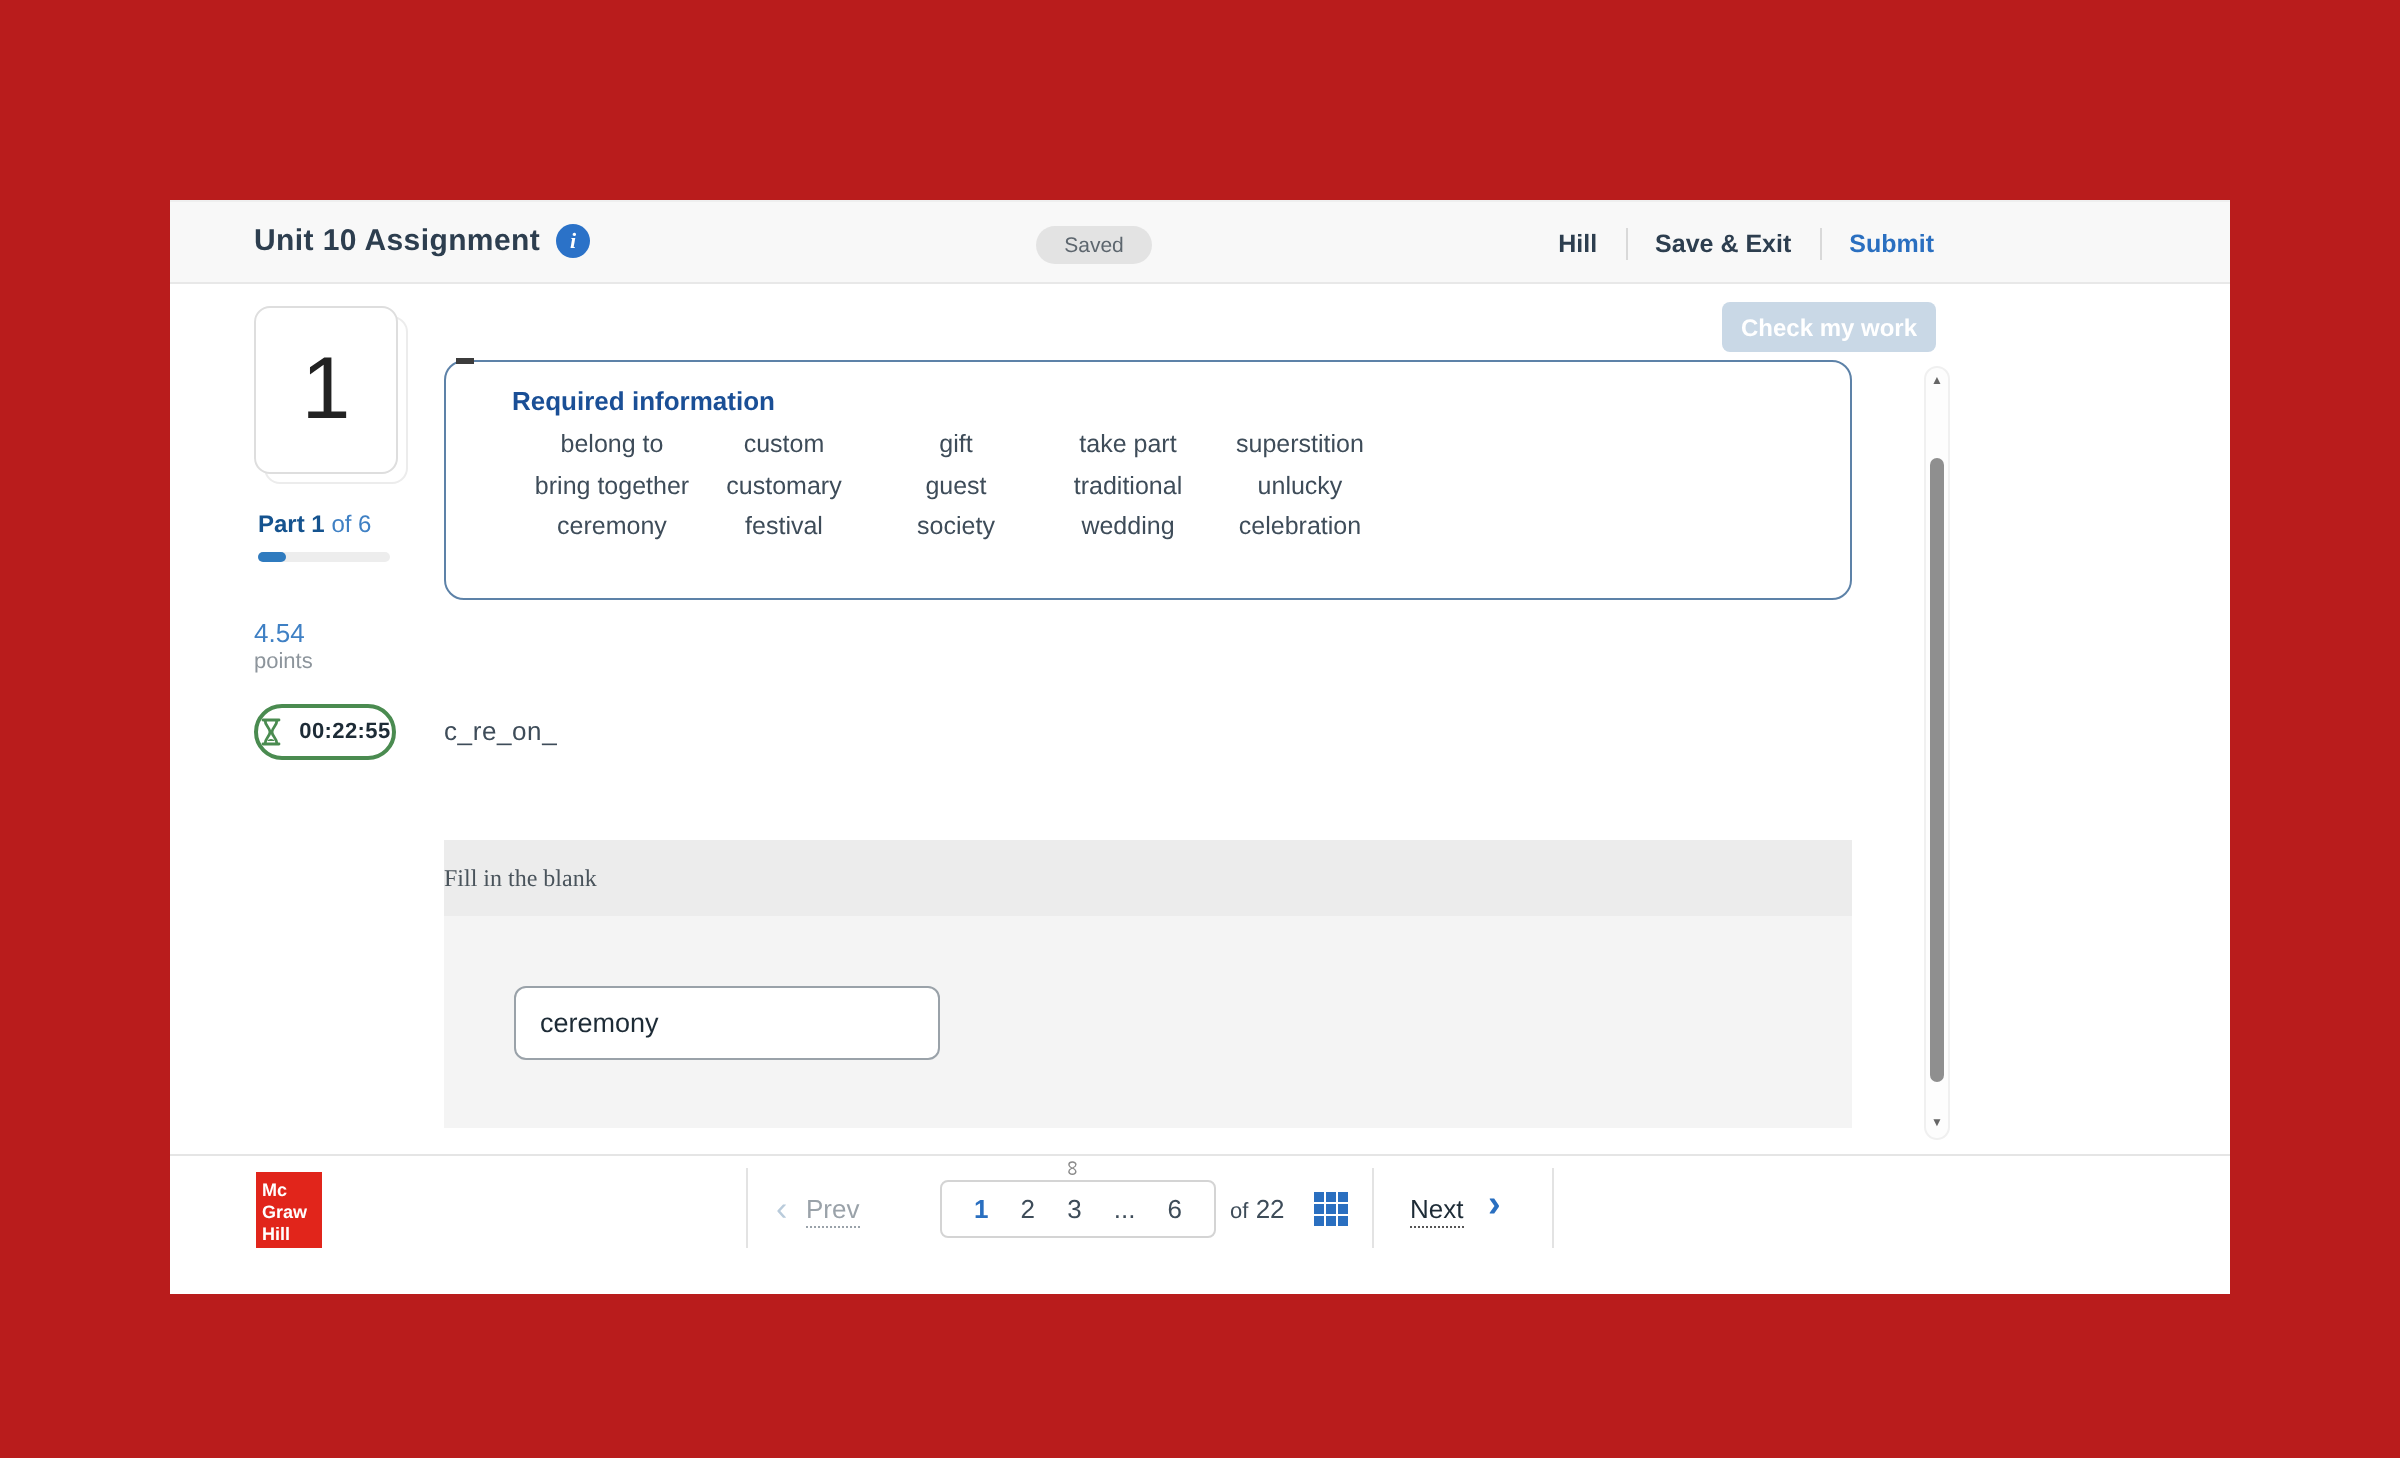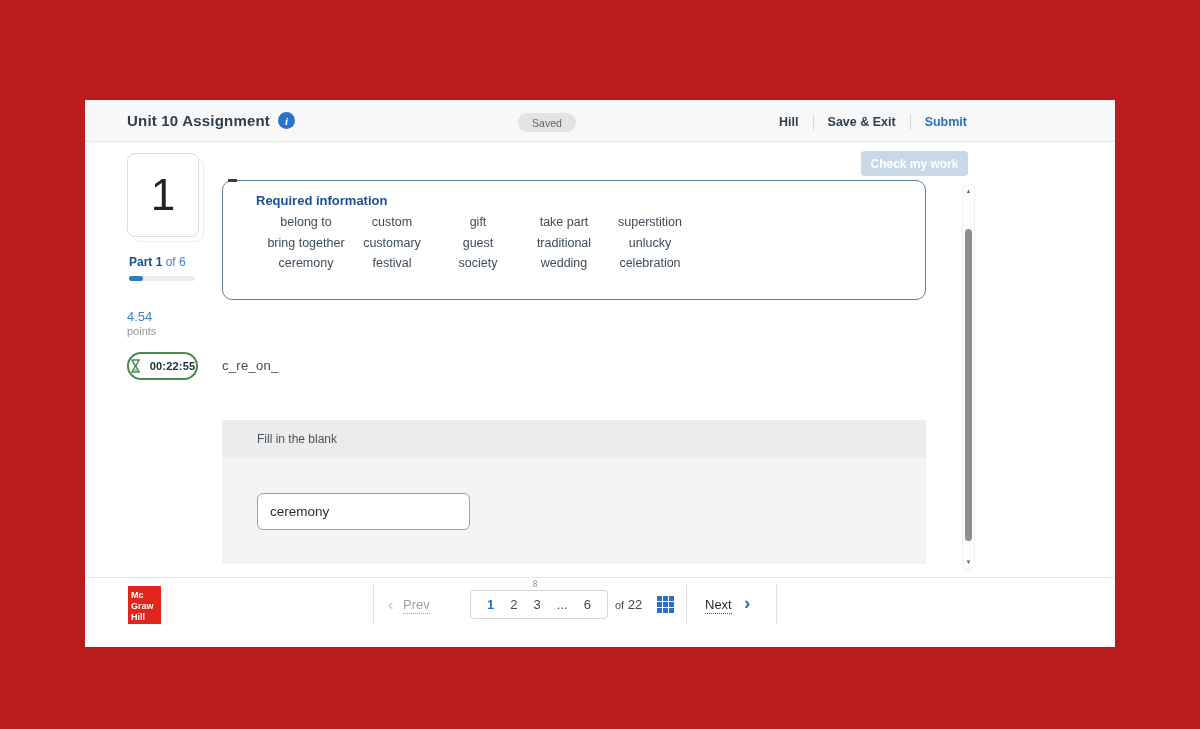--- a/index.html
+++ b/index.html
@@ -64,22 +64,22 @@
     display:grid; grid-template-columns:repeat(5, 86px); align-items:center; row-gap:5px; }
   .word-cell { font-size:12.5px; color:#3e4c59; text-align:center; line-height:1.25;
     max-width:80px; justify-self:center; }
 
   
   .prompt { position:absolute; left:137px; top:179px; font-size:13px; font-weight:700; color:#1a2530; }
   .clue { position:absolute; left:137px; top:216px; font-size:13px; color:#3e4c59; letter-spacing:.3px; }
 
   
   .answer-box { position:absolute; left:137px; top:278px; width:704px; height:144px; background:#f4f4f4; }
-  .answer-head { height:38px; background:#ececec; display:flex; align-items:center; padding-left:35px;
-    font-size:12px; color:#4a545c; }
+  .answer-head { height:38px; background:#ececec; display:flex; align-items:center; 
+    font-size:12px; color:#4a545c;font-family:Liberation Serif, serif; }
   .answer-input { position:absolute; left:35px; top:73px; width:213px; height:37px;
     border:1px solid #9aa2a9; border-radius:6px; background:#fff; padding:0 12px;
     font-size:13.5px; color:#1d2b36; font-family:"Liberation Sans",sans-serif; outline:none; }
 
   
   .scrollbar { position:absolute; left:877px; top:41px; width:13px; height:387px;
     background:#fdfdfd; border:1px solid #f0f0f0; border-radius:7px; }
   .scroll-arrow { position:absolute; left:0; width:11px; text-align:center; font-size:6px; color:#666; cursor:pointer; }
   .scroll-arrow.up { top:4px; }
   .scroll-arrow.down { bottom:4px; }

